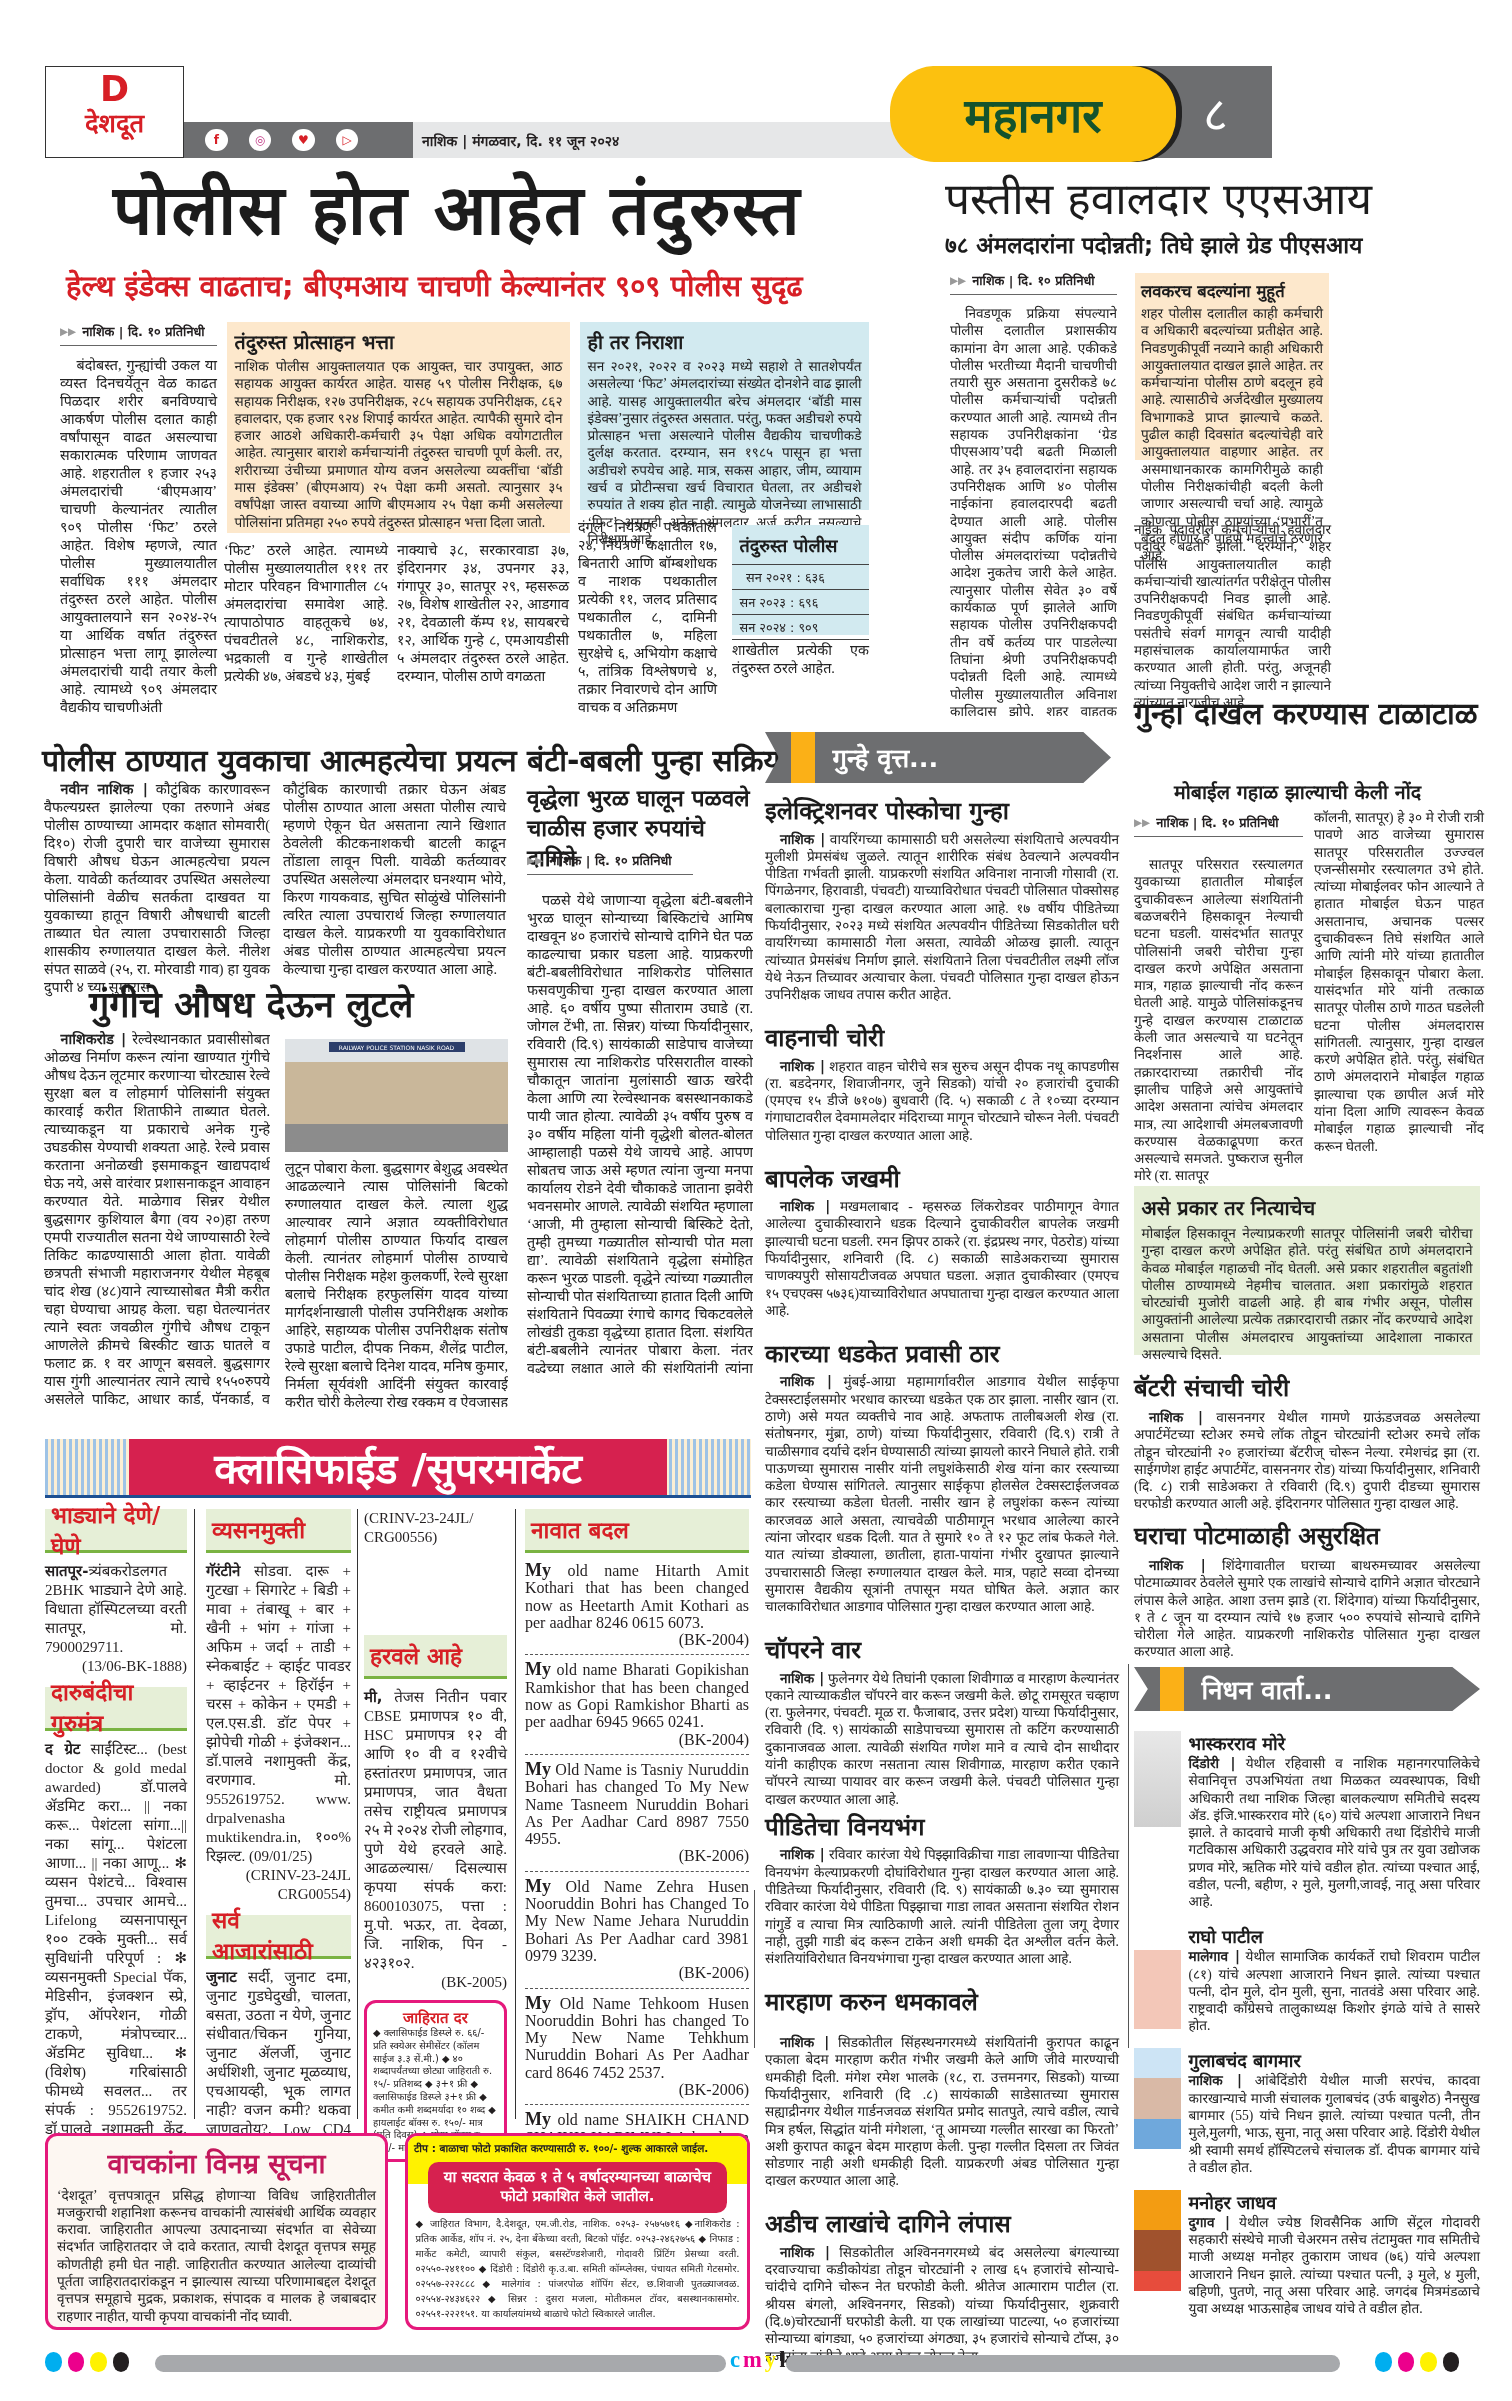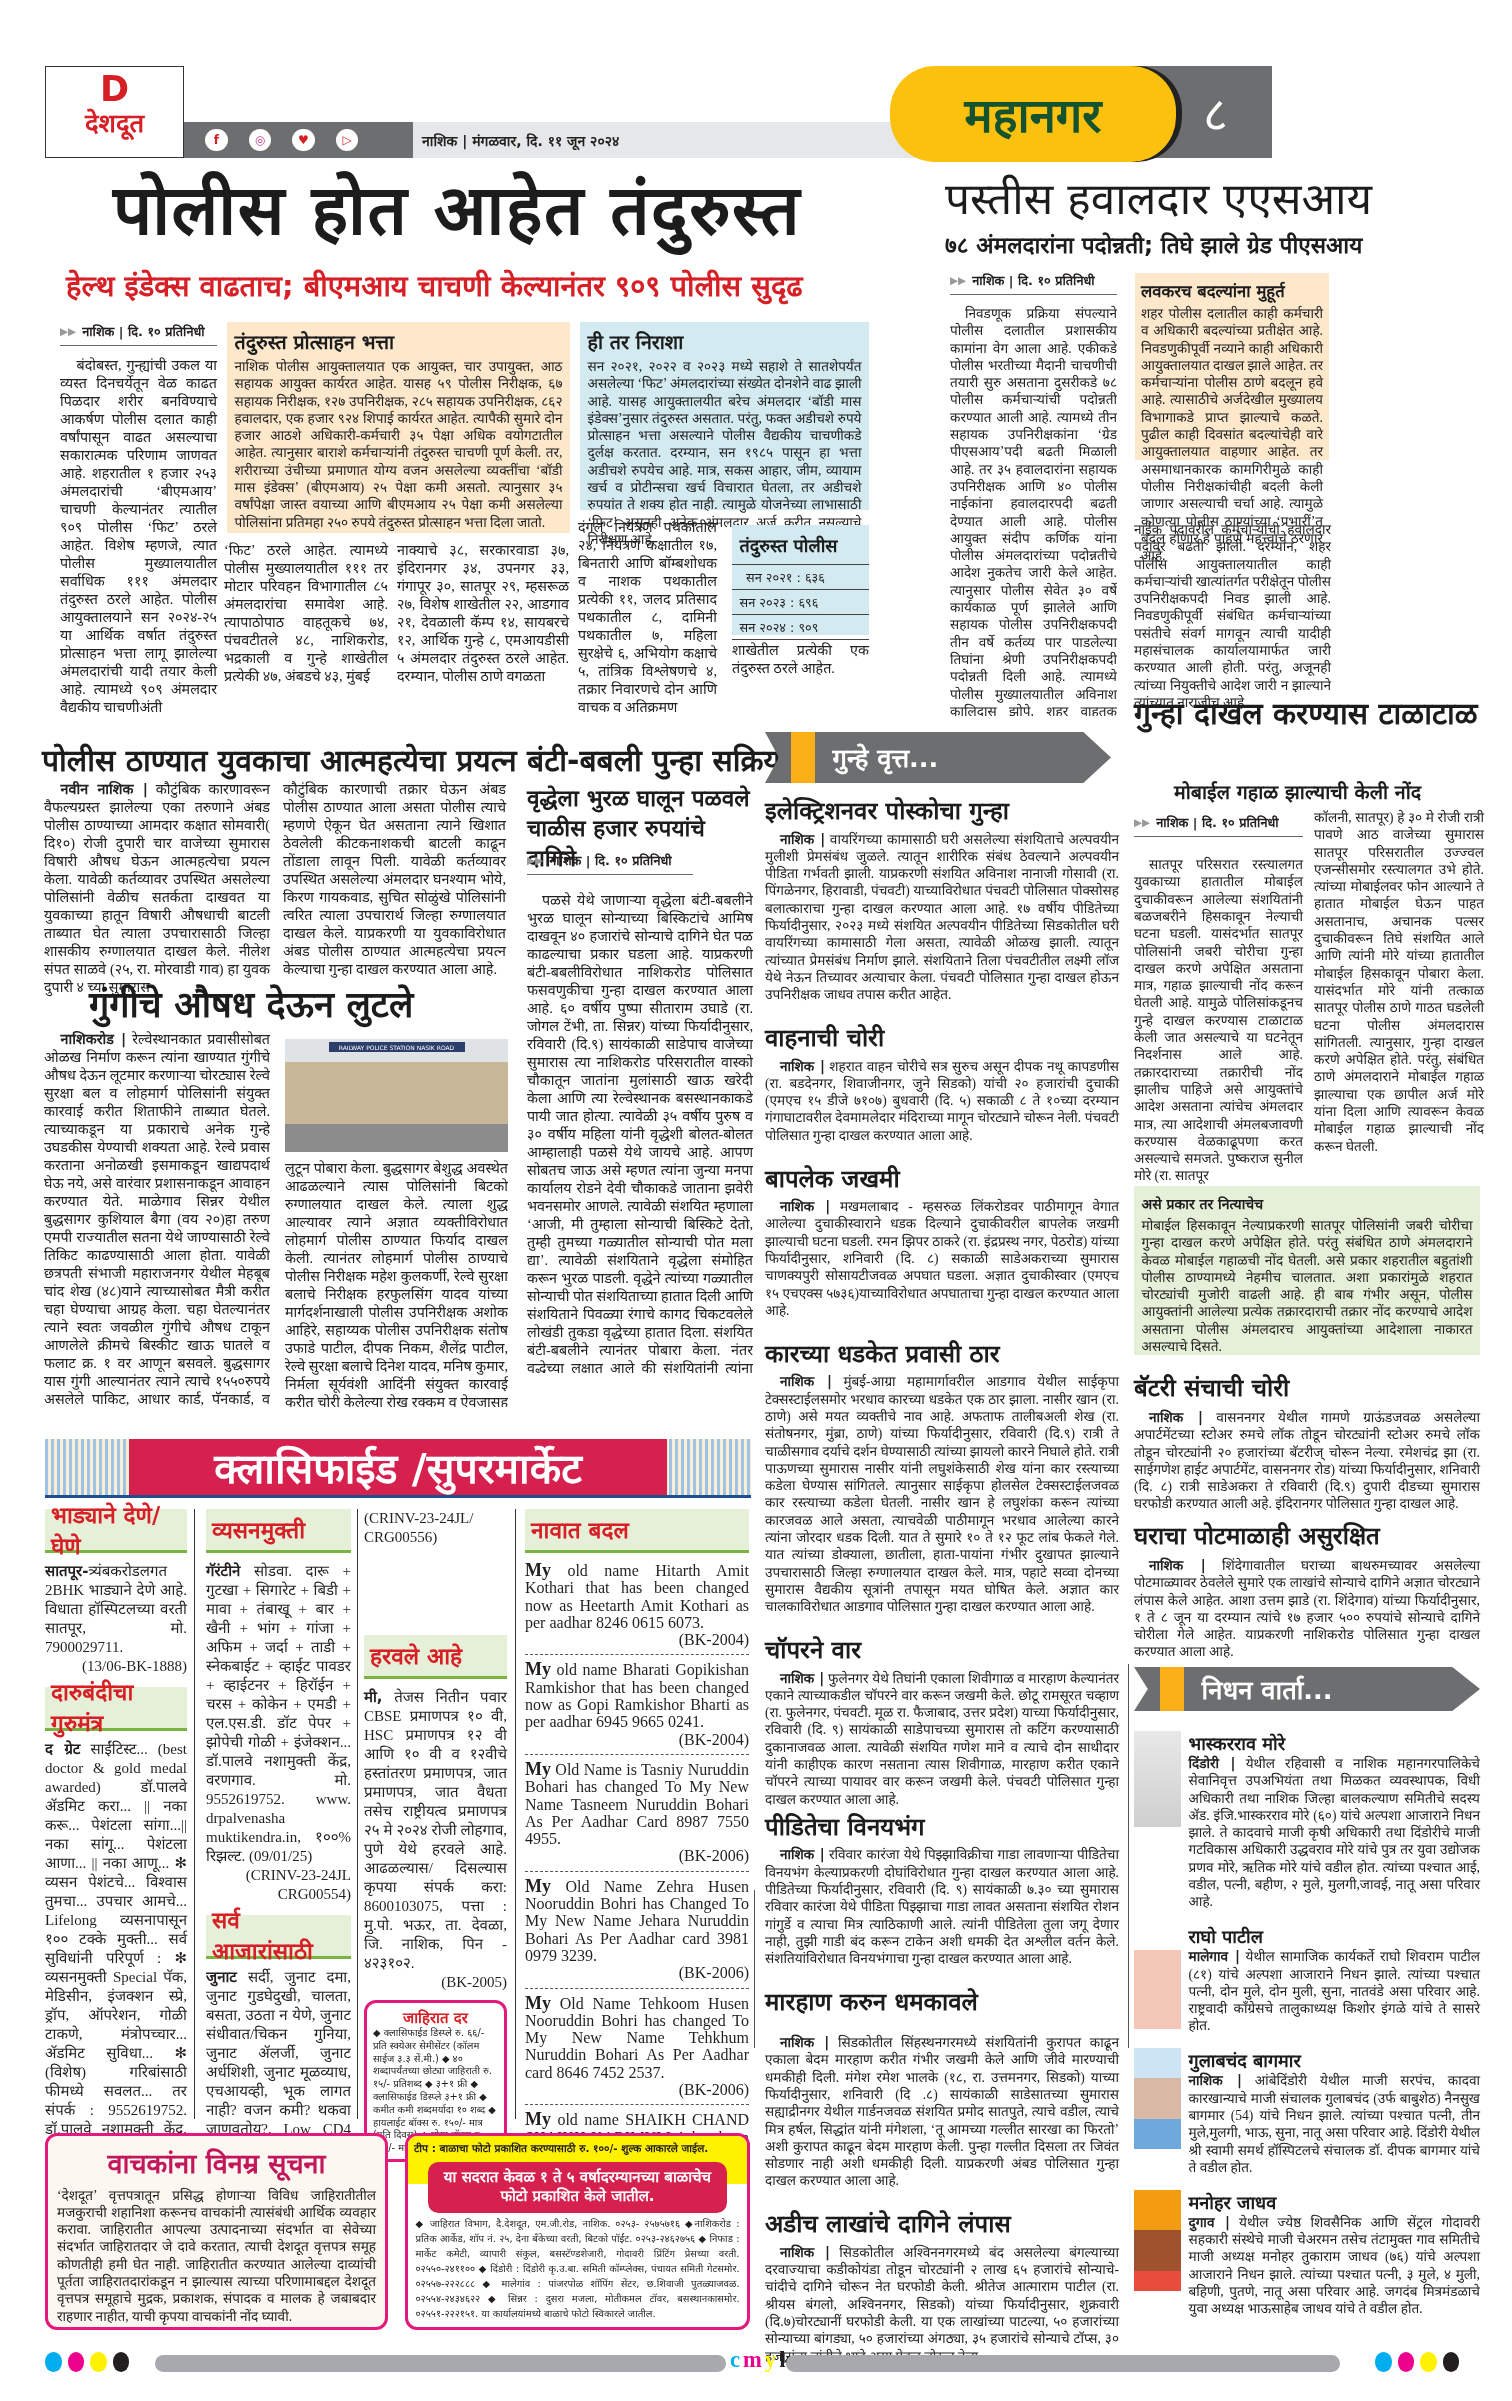--- a/index.html
+++ b/index.html
@@ -176,21 +176,21 @@
 <div class="abs hd" style="left:1174px;top:778px;font-size:19.6px">मोबाईल गहाळ झाल्याची केली नोंद</div>
 <div class="abs" style="left:1134px;top:813px;width:169px">
   <div class="dateline">
       <span class="arr">▶▶</span>
       <span>नाशिक | दि. १० प्रतिनिधी</span>
     </div>
   <div class="txt sm" style="margin-top:19.6px;text-indent:15px">सातपूर परिसरात रस्त्यालगत युवकाच्या हातातील मोबाईल दुचाकीवरून आलेल्या संशयितांनी बळजबरीने हिसकावून नेल्याची घटना घडली. यासंदर्भात सातपूर पोलिसांनी जबरी चोरीचा गुन्हा दाखल करणे अपेक्षित असताना मात्र, गहाळ झाल्याची नोंद करून घेतली आहे. यामुळे पोलिसांकडूनच गुन्हे दाखल करण्यास टाळाटाळ केली जात असल्याचे या घटनेतून निदर्शनास आले आहे. तक्रारदाराच्या तक्रारीची नोंद झालीच पाहिजे असे आयुक्तांचे आदेश असताना त्यांचेच अंमलदार मात्र, त्या आदेशाची अंमलबजावणी करण्यास वेळकाढूपणा करत असल्याचे समजते. पुष्कराज सुनील मोरे (रा. सातपूर</div>
 </div>
 <div class="abs txt sm" style="left:1314px;top:809px;width:170px">कॉलनी, सातपूर) हे ३० मे रोजी रात्री पावणे आठ वाजेच्या सुमारास सातपूर परिसरातील उज्ज्वल एजन्सीसमोर रस्त्यालगत उभे होते. त्यांच्या मोबाईलवर फोन आल्याने ते हातात मोबाईल घेऊन पाहत असतानाच, अचानक पल्सर दुचाकीवरून तिघे संशयित आले आणि त्यांनी मोरे यांच्या हातातील मोबाईल हिसकावून पोबारा केला. यासंदर्भात मोरे यांनी तत्काळ सातपूर पोलीस ठाणे गाठत घडलेली घटना पोलीस अंमलदारास सांगितली. त्यानुसार, गुन्हा दाखल करणे अपेक्षित होते. परंतु, संबंधित ठाणे अंमलदाराने मोबाईल गहाळ झाल्याचा एक छापील अर्ज मोरे यांना दिला आणि त्यावरून केवळ मोबाईल गहाळ झाल्याची नोंद करून घेतली.</div>
 <div class="abs box-green" style="left:1134px;top:1186px;width:346px;height:169px;padding:7.5px 7.5px">
-  <div class="hd" style="font-size:14px;margin-bottom:4.5px">असे प्रकार तर नित्याचेच</div>
+  <div class="hd" style="font-size:20px;margin-bottom:4.5px">असे प्रकार तर नित्याचेच</div>
   <div class="txt sm">मोबाईल हिसकावून नेल्याप्रकरणी सातपूर पोलिसांनी जबरी चोरीचा गुन्हा दाखल करणे अपेक्षित होते. परंतु संबंधित ठाणे अंमलदाराने केवळ मोबाईल गहाळची नोंद घेतली. असे प्रकार शहरातील बहुतांशी पोलीस ठाण्यामध्ये नेहमीच चालतात. अशा प्रकारांमुळे शहरात चोरट्यांची मुजोरी वाढली आहे. ही बाब गंभीर असून, पोलीस आयुक्तांनी आलेल्या प्रत्येक तक्रारदाराची तक्रार नोंद करण्याचे आदेश असताना पोलीस अंमलदारच आयुक्तांच्या आदेशाला नाकारत असल्याचे दिसते.</div>
 </div>
 
 <div class="abs" style="left:1134px;top:1370px;width:346px">
   <div class="hd" style="font-size:24px;margin-bottom:6px">बॅटरी संचाची चोरी</div>
   <div class="txt sm" style="text-indent:15px"><b class="lead">नाशिक |</b> <span>वासननगर येथील गामणे ग्राऊंडजवळ असलेल्या अपार्टमेंटच्या स्टोअर रुमचे लॉक तोडून चोरट्यांनी स्टोअर रुमचे लॉक तोडून चोरट्यांनी २० हजारांच्या बॅटरीज् चोरून नेल्या. रमेशचंद्र झा (रा. साईगणेश हाईट अपार्टमेंट, वासननगर रोड) यांच्या फिर्यादीनुसार, शनिवारी (दि. ८) रात्री साडेअकरा ते रविवारी (दि.९) दुपारी दीडच्या सुमारास घरफोडी करण्यात आली अहे. इंदिरानगर पोलिसात गुन्हा दाखल आहे.</span></div>
 </div>
 <div class="abs" style="left:1134px;top:1518px;width:346px">
   <div class="hd" style="font-size:24px;margin-bottom:6px">घराचा पोटमाळाही असुरक्षित</div>
   <div class="txt sm" style="text-indent:15px"><b class="lead">नाशिक |</b> <span>शिंदेगावातील घराच्या बाथरुमच्यावर असलेल्या पोटमाळ्यावर ठेवलेले सुमारे एक लाखांचे सोन्याचे दागिने अज्ञात चोरट्याने लंपास केले आहेत. आशा उत्तम झाडे (रा. शिंदेगाव) यांच्या फिर्यादीनुसार, १ ते ८ जून या दरम्यान त्यांचे १७ हजार ५०० रुपयांचे सोन्याचे दागिने चोरीला गेले आहेत. याप्रकरणी नाशिकरोड पोलिसात गुन्हा दाखल करण्यात आला आहे.</span></div>
@@ -217,21 +217,21 @@
         <div class="hd" style="font-size:18px">राघो पाटील</div>
         <div class="txt sm"><b class="lead">मालेगाव |</b> <span>येथील सामाजिक कार्यकर्ते राघो शिवराम पाटील (८१) यांचे अल्पशा आजाराने निधन झाले. त्यांच्या पश्चात पत्नी, दोन मुले, दोन मुली, सुना, नातवंडे असा परिवार आहे. राष्ट्रवादी कॉंग्रेसचे तालुकाध्यक्ष किशोर इंगळे यांचे ते सासरे होत.</span></div>
       </div>
     </div>
   </div>
   <div style="margin-bottom:13.6px">
     <div class="obit">
       <div class="photo" style="width:47px;height:101px;background:linear-gradient(#cde4f5 0 30%,#d9b9a6 30% 70%,#6fa8dc 70%)"></div>
       <div>
         <div class="hd" style="font-size:18px">गुलाबचंद बागमार</div>
-        <div class="txt sm"><b class="lead">नाशिक |</b> <span>आंबेदिंडोरी येथील माजी सरपंच, कादवा कारखान्याचे माजी संचालक गुलाबचंद (उर्फ बाबुशेठ) नैनसुख बागमार (54) यांचे निधन झाले. त्यांच्या पश्चात पत्नी, तीन मुले,मुलगी, भाऊ, सुना, नातू असा परिवार आहे. दिंडोरी येथील श्री स्वामी समर्थ हॉस्पिटलचे संचालक डॉ. दीपक बागमार यांचे ते वडील होत.</span></div>
+        <div class="txt sm"><b class="lead">नाशिक |</b> <span>आंबेदिंडोरी येथील माजी सरपंच, कादवा कारखान्याचे माजी संचालक गुलाबचंद (उर्फ बाबुशेठ) नैनसुख बागमार (55) यांचे निधन झाले. त्यांच्या पश्चात पत्नी, तीन मुले,मुलगी, भाऊ, सुना, नातू असा परिवार आहे. दिंडोरी येथील श्री स्वामी समर्थ हॉस्पिटलचे संचालक डॉ. दीपक बागमार यांचे ते वडील होत.</span></div>
       </div>
     </div>
   </div>
   <div>
     <div class="obit">
       <div class="photo" style="width:47px;height:101px;background:linear-gradient(#f39c12 0 40%,#a0522d 40% 80%,#e74c3c 80%)"></div>
       <div>
         <div class="hd" style="font-size:18px">मनोहर जाधव</div>
         <div class="txt sm"><b class="lead">दुगाव |</b> <span>येथील ज्येष्ठ शिवसैनिक आणि सेंट्रल गोदावरी सहकारी संस्थेचे माजी चेअरमन तसेच तंटामुक्त गाव समितीचे माजी अध्यक्ष मनोहर तुकाराम जाधव (७६) यांचे अल्पशा आजाराने निधन झाले. त्यांच्या पश्चात पत्नी, ३ मुले, ४ मुली, बहिणी, पुतणे, नातू असा परिवार आहे. जगदंब मित्रमंडळाचे युवा अध्यक्ष भाऊसाहेब जाधव यांचे ते वडील होत.</span></div>
       </div>

